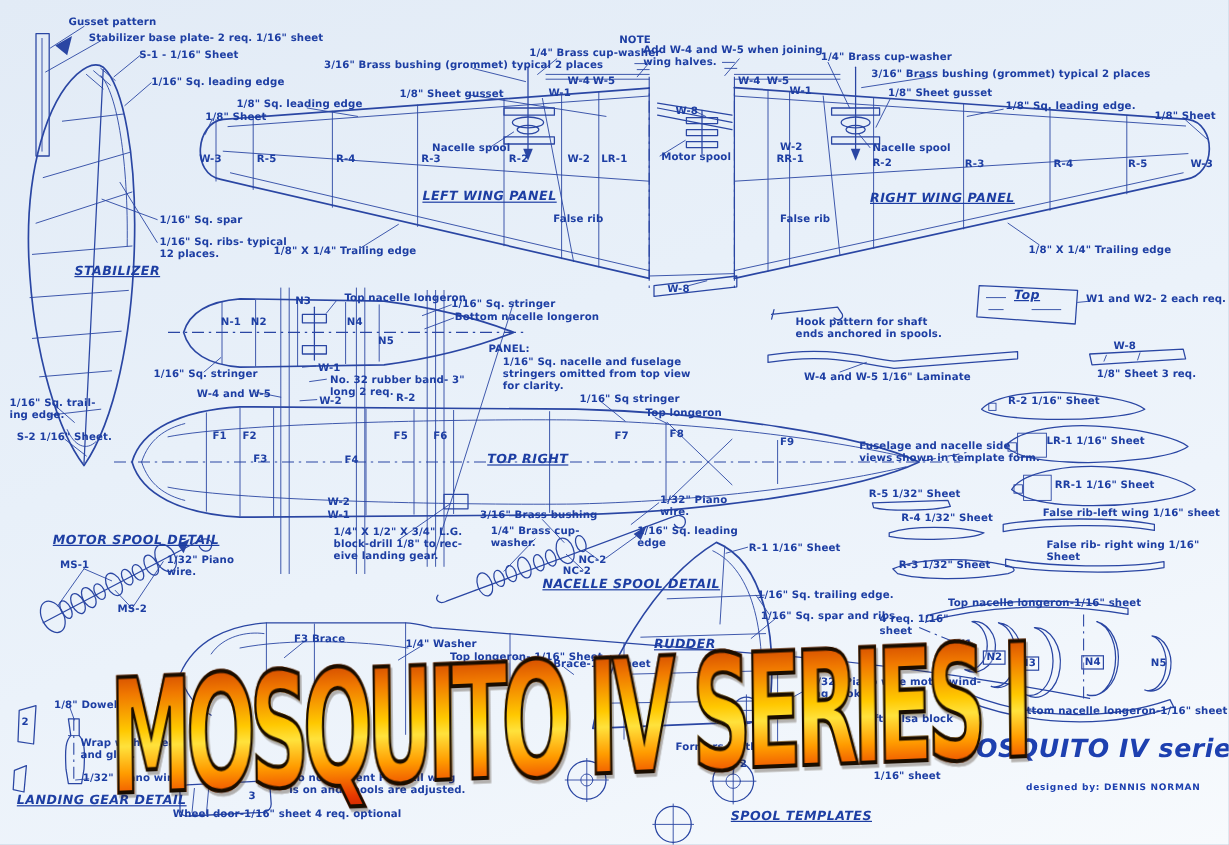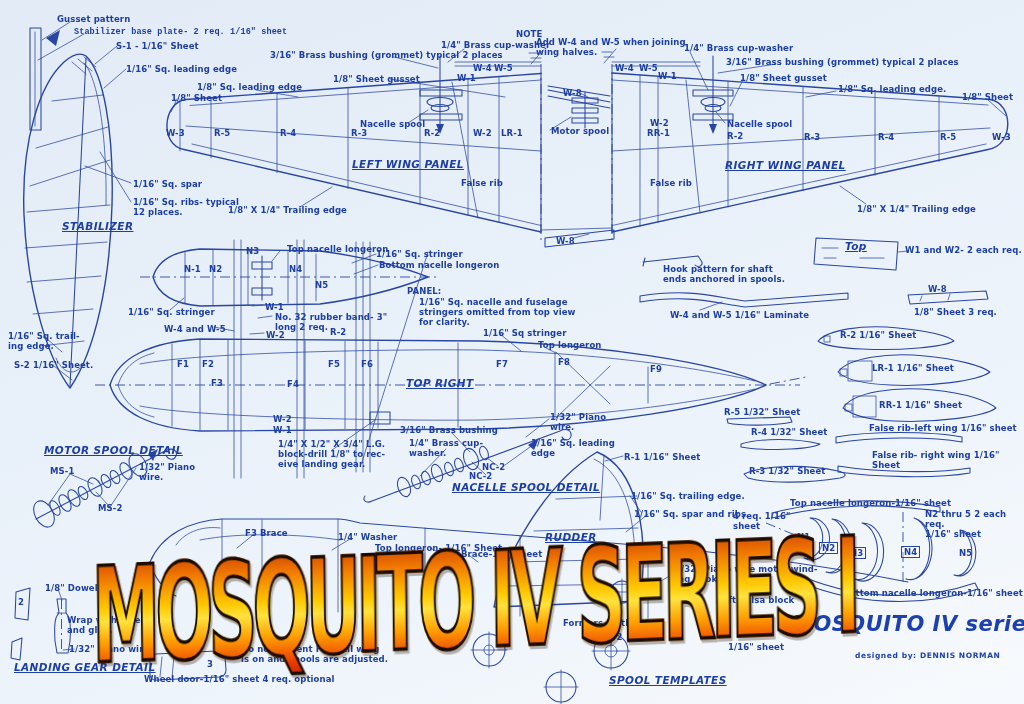--- a/index.html
+++ b/index.html
@@ -234,21 +234,21 @@
     <path class="t" d="M 623,456 L 605,461 M 630,496 L 641,512 M 648,514 L 626,532"></path>
     <path class="t" d="M 700,310 L 722,302 M 530,447 L 505,465"></path>
     <path class="t" d="M 675,573 L 650,587 M 602,589 L 611,591 M 612,638 L 611,645"></path>
     <path class="t" d="M 253,535 L 237,548 M 350,539 L 332,550 M 430,548 L 442,554 M 470,556 L 478,562"></path>
     <path class="t" d="M 58,589 L 62,600 M 74,649 L 63,650"></path>
   </g>
 </svg>
 
 <div id="label-layer">
       <span class="lbl note" style="left: 57px; top: 14px;">Gusset pattern</span>
-      <span class="lbl note" style="left: 74px; top: 27px; font-family: Liberation Mono, monospace;">Stabilizer base plate- 2 req. 1/16" sheet</span>
+      <span class="lbl note" style="left: 74px; top: 27px;">Stabilizer base plate- 2 req. 1/16" sheet</span>
       <span class="lbl note" style="left: 116px; top: 41px;">S-1 - 1/16" Sheet</span>
       <span class="lbl note" style="left: 126px; top: 64px;">1/16" Sq. leading edge</span>
       <span class="lbl note" style="left: 133px; top: 179px;">1/16" Sq. spar</span>
       <span class="lbl note" style="left: 133px; top: 197px;">1/16" Sq. ribs- typical
 12 places.</span>
       <span class="lbl heading" style="left: 62px; top: 220px;">STABILIZER</span>
       <span class="lbl note" style="left: 8px; top: 331px;">1/16" Sq. trail-
 ing edge.</span>
       <span class="lbl note" style="left: 14px; top: 360px;">S-2 1/16" Sheet.</span>
       <span class="lbl note" style="left: 171px; top: 93px;">1/8" Sheet</span>
@@ -313,31 +313,33 @@
       <span class="lbl part" style="left: 407px; top: 286px;">PANEL:</span>
       <span class="lbl note" style="left: 419px; top: 297px;">1/16" Sq. nacelle and fuselage
 stringers omitted from top view
 for clarity.</span>
       <span class="lbl part" style="left: 177px; top: 359px;">F1</span>
       <span class="lbl part" style="left: 202px; top: 359px;">F2</span>
       <span class="lbl part" style="left: 211px; top: 378px;">F3</span>
       <span class="lbl part" style="left: 287px; top: 359px; margin-top: 20px;">F4</span>
       <span class="lbl part" style="left: 328px; top: 359px;">F5</span>
       <span class="lbl part" style="left: 361px; top: 359px;">F6</span>
-      <span class="lbl part" style="left: 456px; top: 359px; padding-left: 40px;">F7</span>
+      <span class="lbl part" style="left: 472px; top: 359px; padding-left: 40px;">F7</span>
       <span class="lbl part" style="left: 558px; top: 357px;">F8</span>
       <span class="lbl part" style="left: 650px; top: 364px;">F9</span>
       <span class="lbl heading" style="left: 406px; top: 377px;">TOP RIGHT</span>
       <span class="lbl note" style="left: 483px; top: 328px;">1/16" Sq stringer</span>
       <span class="lbl note" style="left: 538px; top: 340px;">Top longeron</span>
       <span class="lbl part" style="left: 273px; top: 414px;">W-2</span>
       <span class="lbl part" style="left: 273px; top: 425px;">W-1</span>
       <span class="lbl note" style="left: 278px; top: 439px;">1/4" X 1/2" X 3/4" L.G.
 block-drill 1/8" to rec-
 eive landing gear.</span>
+      <span class="lbl note" style="left: 716px; top: 367px;">Fuselage and nacelle side
+views shown in template form.</span>
       <span class="lbl note" style="left: 550px; top: 412px;">1/32" Piano
 wire.</span>
       <span class="lbl note" style="left: 400px; top: 425px;">3/16" Brass bushing</span>
       <span class="lbl note" style="left: 409px; top: 438px;">1/4" Brass cup-
 washer.</span>
       <span class="lbl part" style="left: 482px; top: 462px;">NC-2</span>
       <span class="lbl part" style="left: 469px; top: 471px;">NC-2</span>
       <span class="lbl heading" style="left: 452px; top: 481px;">NACELLE SPOOL DETAIL</span>
       <span class="lbl note" style="left: 531px; top: 438px;">1/16" Sq. leading
 edge</span>
@@ -356,22 +358,20 @@
       <span class="lbl part" style="left: 872px; top: 363px;">LR-1  1/16" Sheet</span>
       <span class="lbl part" style="left: 879px; top: 400px;">RR-1 1/16" Sheet</span>
       <span class="lbl part" style="left: 724px; top: 407px;">R-5  1/32" Sheet</span>
       <span class="lbl part" style="left: 751px; top: 427px;">R-4  1/32" Sheet</span>
       <span class="lbl part" style="left: 749px; top: 466px;">R-3  1/32" Sheet</span>
       <span class="lbl note" style="left: 869px; top: 423px;">False rib-left wing 1/16" sheet</span>
       <span class="lbl note" style="left: 872px; top: 450px;">False rib- right wing 1/16" Sheet</span>
       <span class="lbl note" style="left: 790px; top: 498px;">Top nacelle longeron-1/16" sheet</span>
       <span class="lbl note" style="left: 733px; top: 511px;">4 req. 1/16"
 sheet</span>
-      <span class="lbl note" style="left: 925px; top: 509px;">N2 thru 5   2 each req.
-1/16" sheet</span>
       <span class="lbl part" style="left: 797px; top: 532px;">N1</span>
       <span class="lbl boxed" style="left: 819px; top: 542px;">N2</span>
       <span class="lbl boxed" style="left: 847px; top: 547px;">N3</span>
       <span class="lbl boxed" style="left: 901px; top: 546px;">N4</span>
       <span class="lbl part" style="left: 959px; top: 548px;">N5</span>
       <span class="lbl note" style="left: 843px; top: 588px;">Bottom nacelle longeron-1/16" sheet</span>
       <span class="lbl heading" style="left: 44px; top: 444px;">MOTOR SPOOL DETAIL</span>
       <span class="lbl part" style="left: 50px; top: 466px;">MS-1</span>
       <span class="lbl note" style="left: 139px; top: 462px;">1/32" Piano
 wire.</span>

